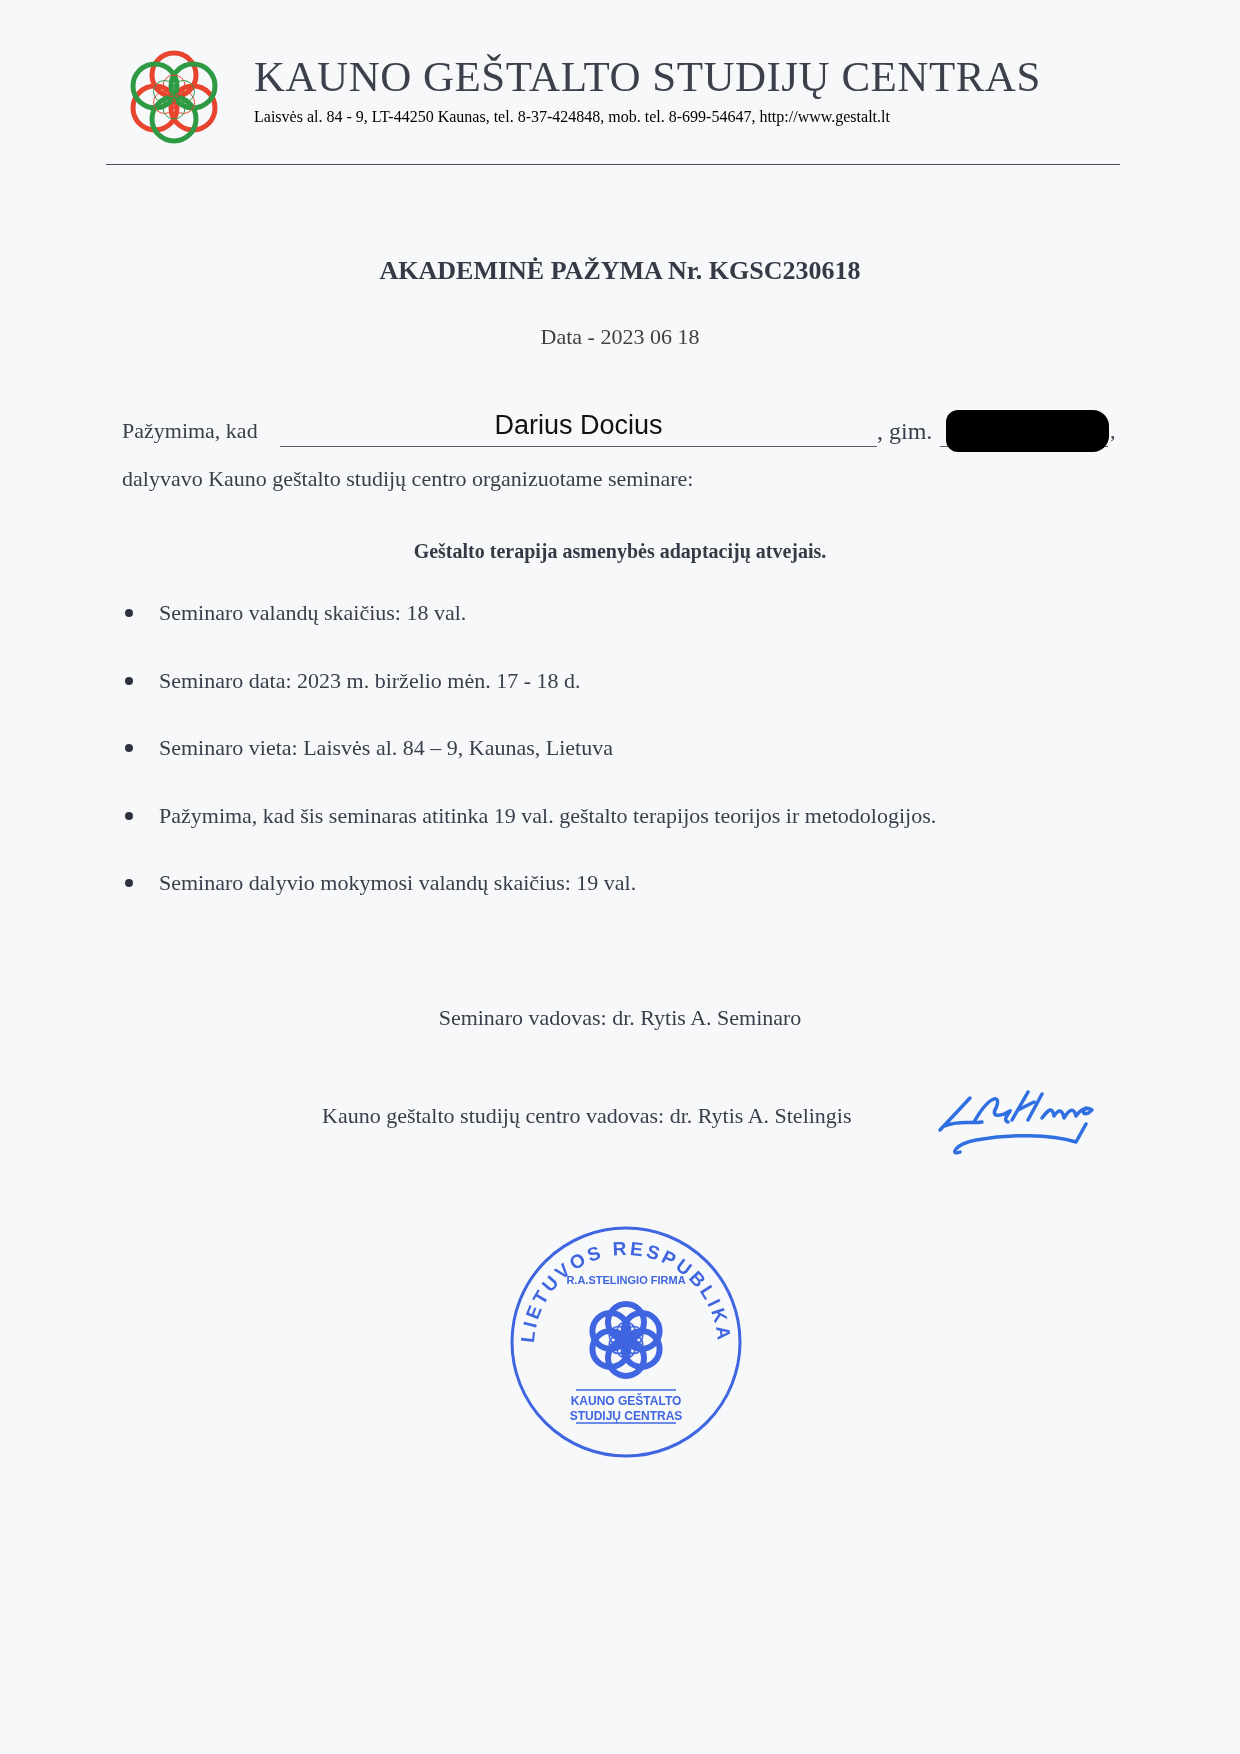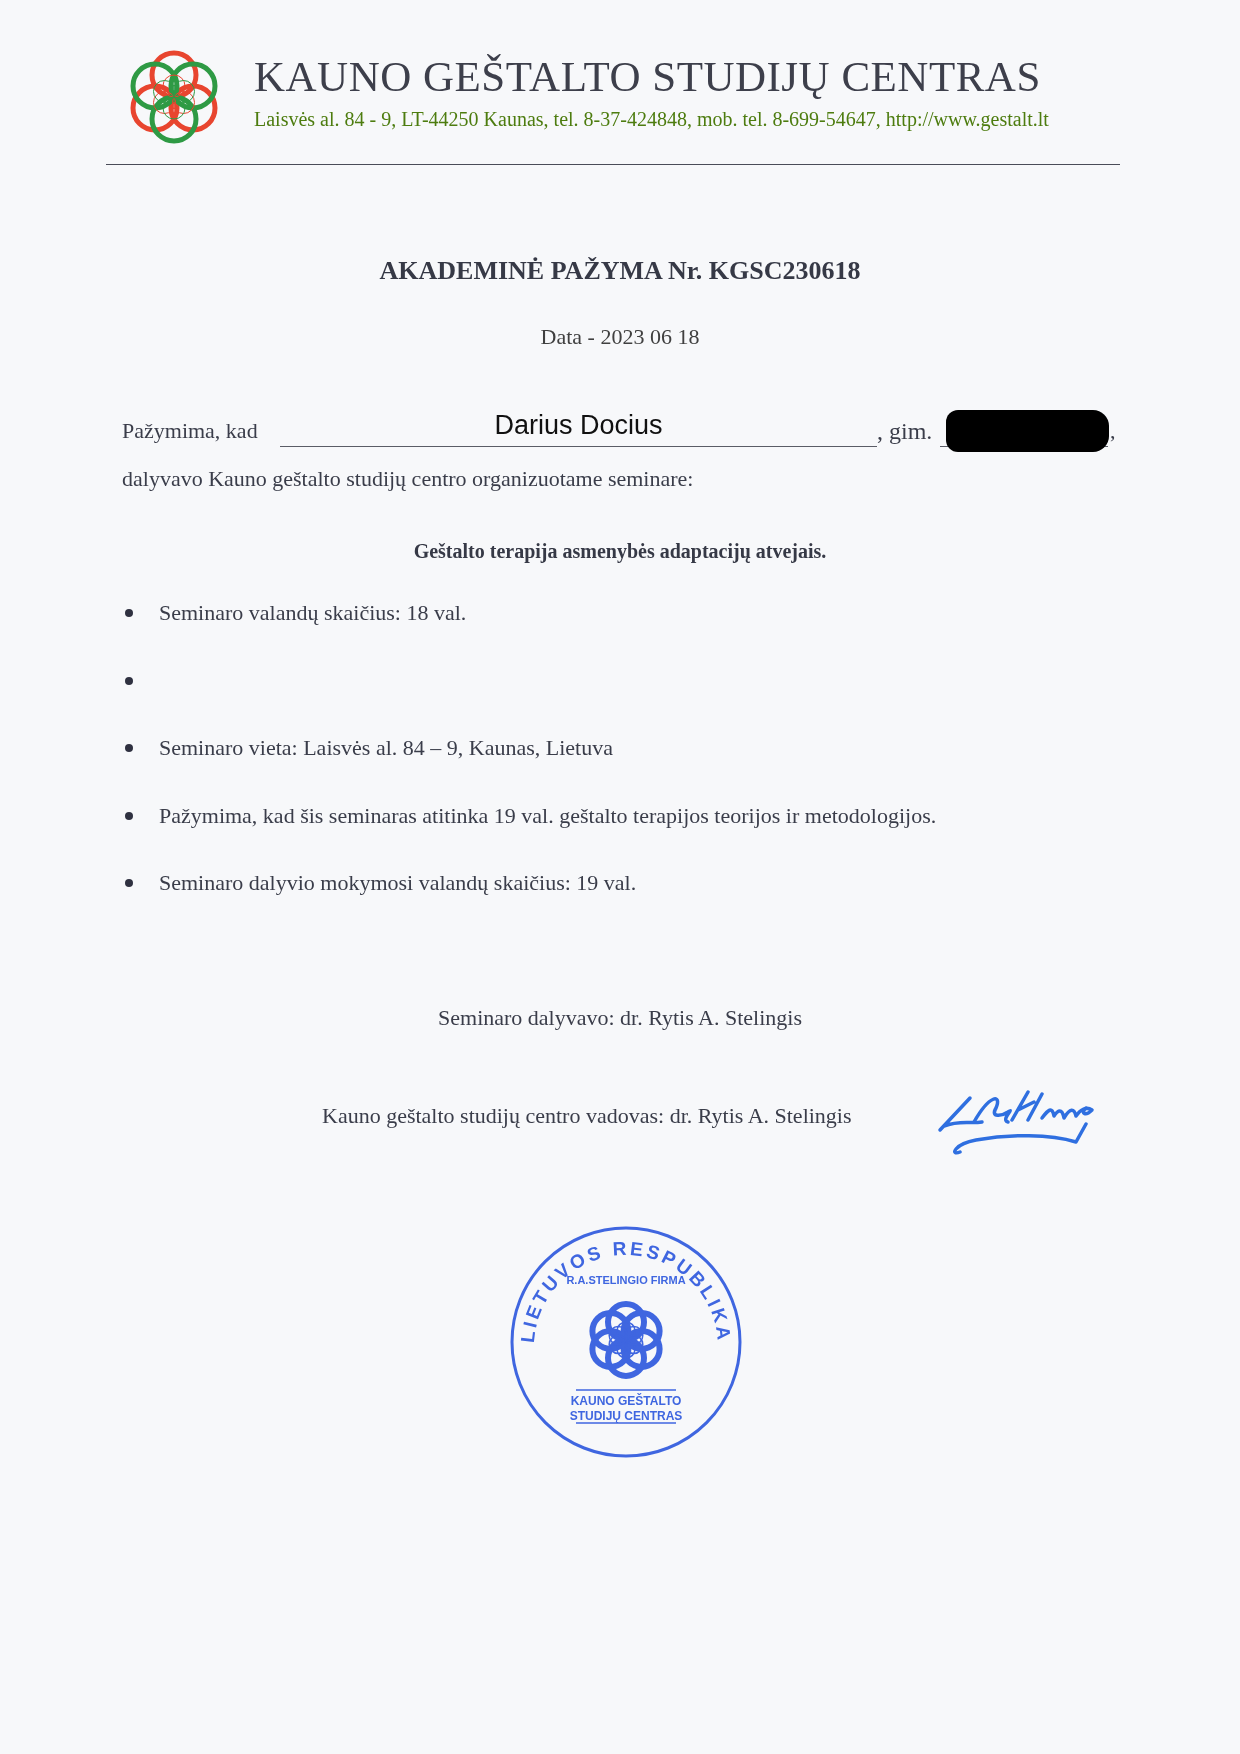--- a/index.html
+++ b/index.html
@@ -13,21 +13,21 @@
     }
     .abs { position: absolute; }
     .logo { left: 124px; top: 47px; width: 100px; height: 100px; }
     .org-name {
       left: 254px; top: 52px;
       font-size: 43px; letter-spacing: 0.5px;
       color: #3d3f4b; white-space: nowrap;
     }
     .org-contact {
       left: 254px; top: 108px;
-      font-size: 20px; color: #4d7c0f; white-space: nowrap;
+      font-size: 16px; color: #000000; white-space: nowrap;
     }
     .header-rule {
       left: 106px; top: 164px; width: 1014px; height: 0;
       border-top: 1.5px solid #4a4c58;
     }
     .doc-title {
       left: 0; top: 256px; width: 1240px; text-align: center;
       font-size: 26px; font-weight: bold; color: #363946;
     }
     .doc-date {
@@ -112,27 +112,27 @@
 <div class="abs gim">, gim.</div>
 <div class="abs dob-underline"></div>
 <div class="abs dob-redacted"></div>
 <div class="abs comma">,</div>
 <div class="abs line2">dalyvavo Kauno geštalto studijų centro organizuotame seminare:</div>
 
 <div class="abs seminar-title">Geštalto terapija asmenybės adaptacijų atvejais.</div>
 
 <ul class="abs bullets">
   <li><span class="dot"></span><span>Seminaro valandų skaičius: 18 val.</span></li>
-  <li><span class="dot"></span></li>
+  <li><span class="dot"></span><span>Seminaro data: 2023 m. birželio mėn. 17 - 18 d.</span></li>
   <li><span class="dot"></span><span>Seminaro vieta: Laisvės al. 84 – 9, Kaunas, Lietuva</span></li>
   <li><span class="dot"></span><span>Pažymima, kad šis seminaras atitinka 19 val. geštalto terapijos teorijos ir metodologijos.</span></li>
   <li><span class="dot"></span><span>Seminaro dalyvio mokymosi valandų skaičius: 19 val.</span></li>
 </ul>
 
-<div class="abs leader">Seminaro dalyvavo: dr. Rytis A. Stelingis</div>
+<div class="abs leader">Seminaro vadovas: dr. Rytis A. Seminaro</div>
 <div class="abs director">Kauno geštalto studijų centro vadovas: dr. Rytis A. Stelingis</div>
 
 <svg class="abs signature" viewBox="0 0 180 80">
   <g fill="none" stroke="#2f6fe0" stroke-width="3.5" stroke-linecap="round" stroke-linejoin="round">
     <path d="M10 50 L40 18 M14 46 C30 40 40 44 52 42"></path>
     <path d="M44 42 C60 14 72 14 66 28 C60 38 72 36 78 32 C86 26 70 40 78 42"></path>
     <path d="M82 40 L98 12 M88 30 L104 22 M98 40 L112 14"></path>
     <path d="M112 38 C118 30 122 26 124 36 C128 30 132 28 134 38 C140 28 144 28 146 36 C150 30 156 26 162 30 C156 36 150 34 156 28"></path>
     <path d="M30 72 C20 76 24 64 46 60 C80 54 120 54 146 62 L156 44"></path>
   </g>

